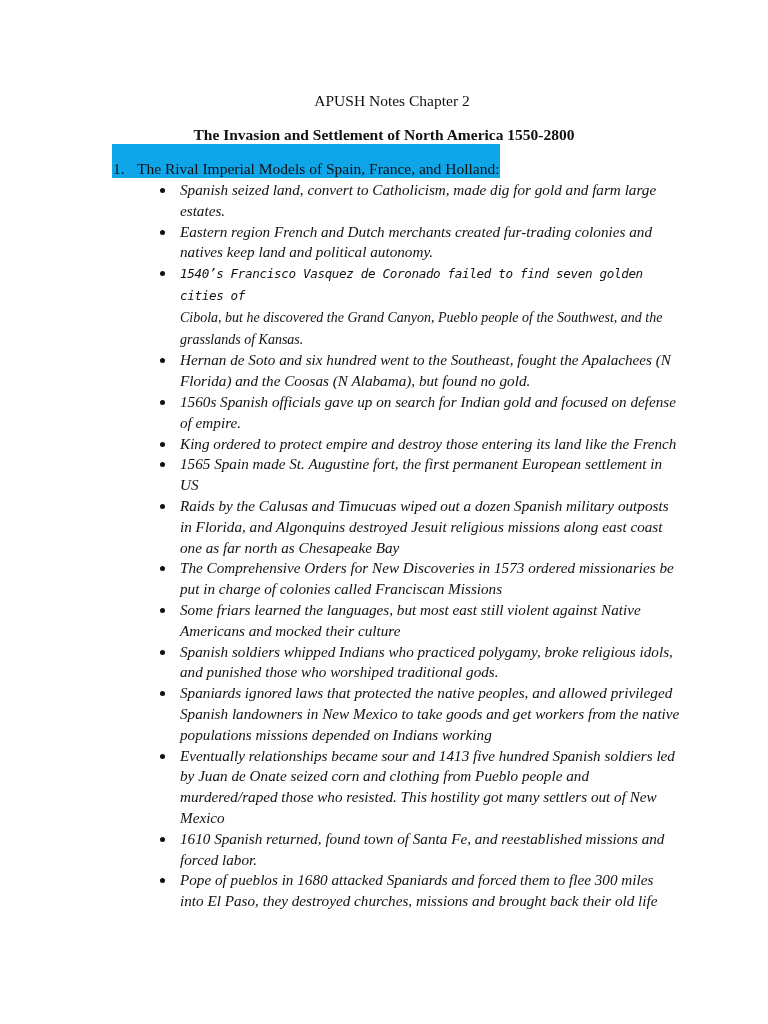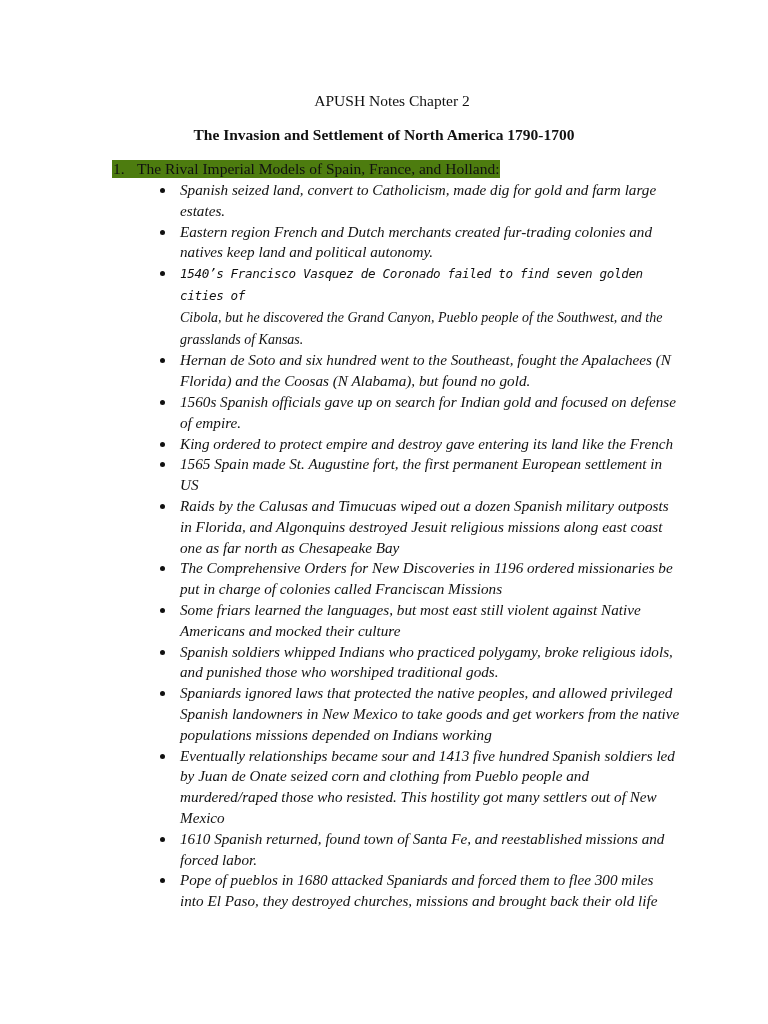--- a/index.html
+++ b/index.html
@@ -44,22 +44,22 @@
       line-height: 20px;
     }
     .section-heading {
       position: absolute;
       top: 159px;
       left: 112px;
       font-size: 15.5px;
       line-height: 20px;
     }
     .section-heading .hl {
-      background: #4d7c0f;
-      padding: 0 1px 1px 1px;
+      background: #0ea5e9;
+      padding: 16px 1px 1px 1px;
     }
     .section-heading .num {
       display: inline-block;
       width: 24px;
     }
     ul.bullets {
       position: absolute;
       top: 180px;
       left: 180px;
       width: 500px;
@@ -95,21 +95,21 @@
       letter-spacing: 0;
     }
   </style>
 </head>
 <body>
 
 <div class="page">
 
   <div class="doc-title">APUSH Notes Chapter 2</div>
 
-  <div class="doc-subtitle">The Invasion and Settlement of North America 1790-1700</div>
+  <div class="doc-subtitle">The Invasion and Settlement of North America 1550-2800</div>
 
   <div class="section-heading">
     <span class="hl"><span class="num">1.</span><span>The Rival Imperial Models of Spain, France, and Holland:</span></span>
   </div>
 
   <ul class="bullets">
     <li>
       <span class="dot"></span>
       <span>Spanish seized land, convert to Catholicism, made dig for gold and farm large estates.</span>
     </li>
@@ -125,33 +125,33 @@
     <li>
       <span class="dot"></span>
       <span>Hernan de Soto and six hundred went to the Southeast, fought the Apalachees (N Florida) and the Coosas (N Alabama), but found no gold.</span>
     </li>
     <li>
       <span class="dot"></span>
       <span>1560s Spanish officials gave up on search for Indian gold and focused on defense of empire.</span>
     </li>
     <li>
       <span class="dot"></span>
-      <span>King ordered to protect empire and destroy gave entering its land like the French</span>
+      <span>King ordered to protect empire and destroy those entering its land like the French</span>
     </li>
     <li>
       <span class="dot"></span>
       <span>1565 Spain made St. Augustine fort, the first permanent European settlement in US</span>
     </li>
     <li>
       <span class="dot"></span>
       <span>Raids by the Calusas and Timucuas wiped out a dozen Spanish military outposts in Florida, and Algonquins destroyed Jesuit religious missions along east coast one as far north as Chesapeake Bay</span>
     </li>
     <li>
       <span class="dot"></span>
-      <span>The Comprehensive Orders for New Discoveries in 1196 ordered missionaries be put in charge of colonies called Franciscan Missions</span>
+      <span>The Comprehensive Orders for New Discoveries in 1573 ordered missionaries be put in charge of colonies called Franciscan Missions</span>
     </li>
     <li>
       <span class="dot"></span>
       <span>Some friars learned the languages, but most east still violent against Native Americans and mocked their culture</span>
     </li>
     <li>
       <span class="dot"></span>
       <span>Spanish soldiers whipped Indians who practiced polygamy, broke religious idols, and punished those who worshiped traditional gods.</span>
     </li>
     <li>

